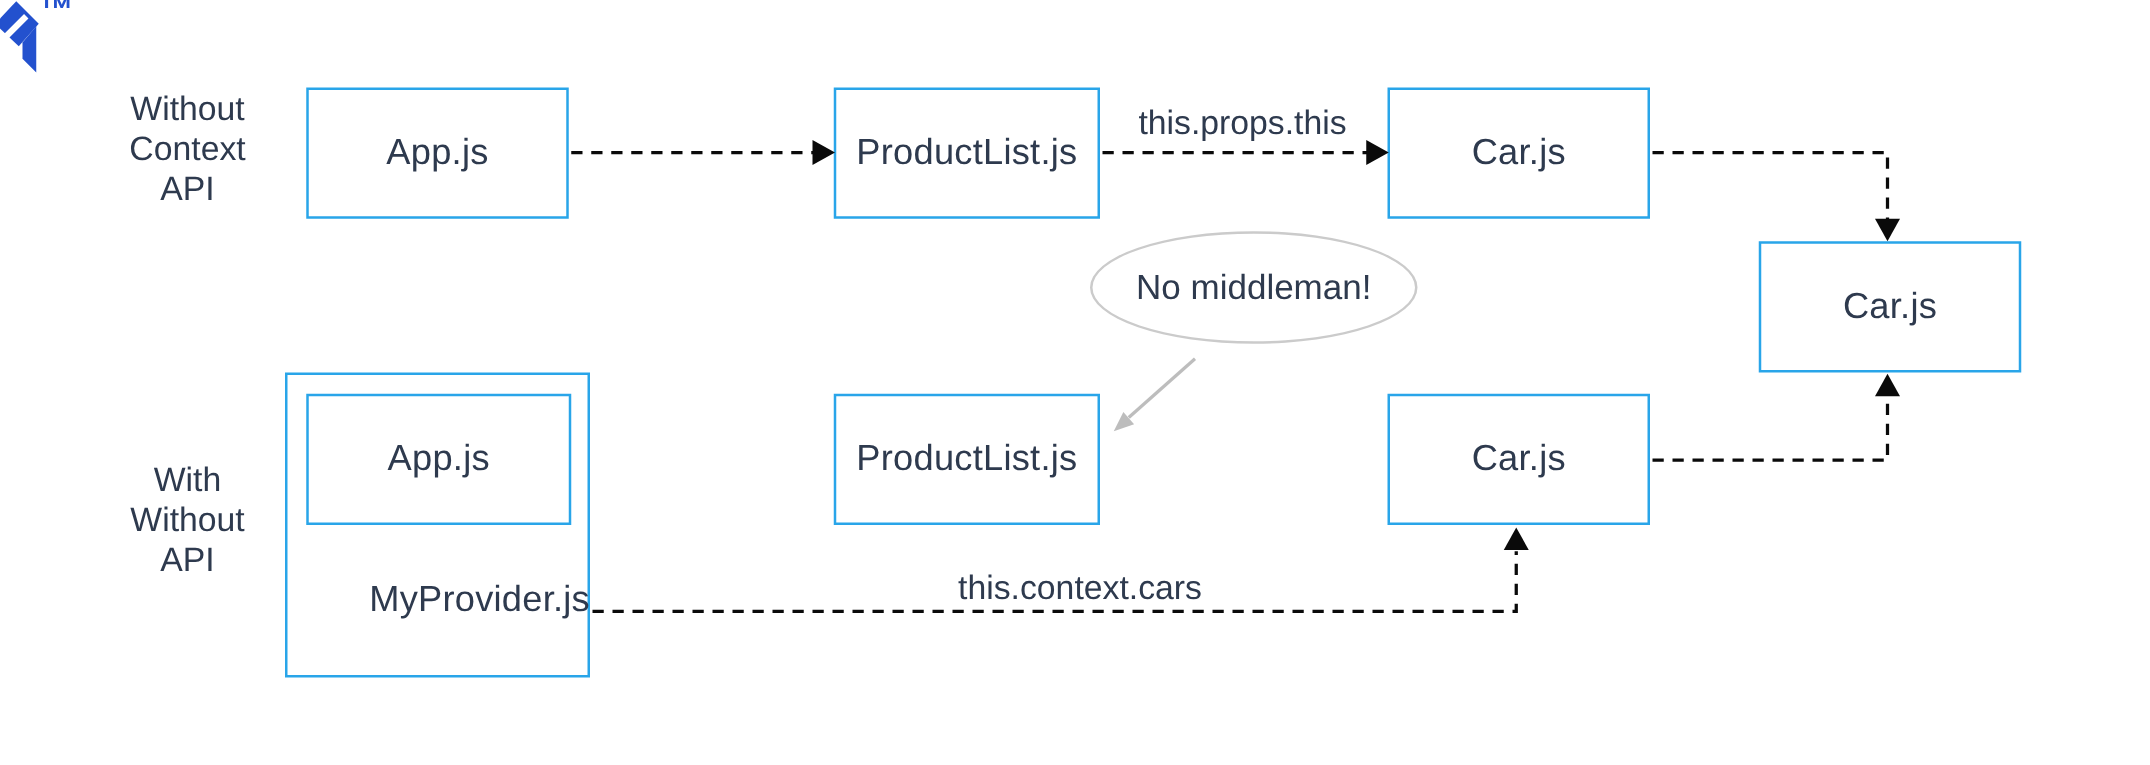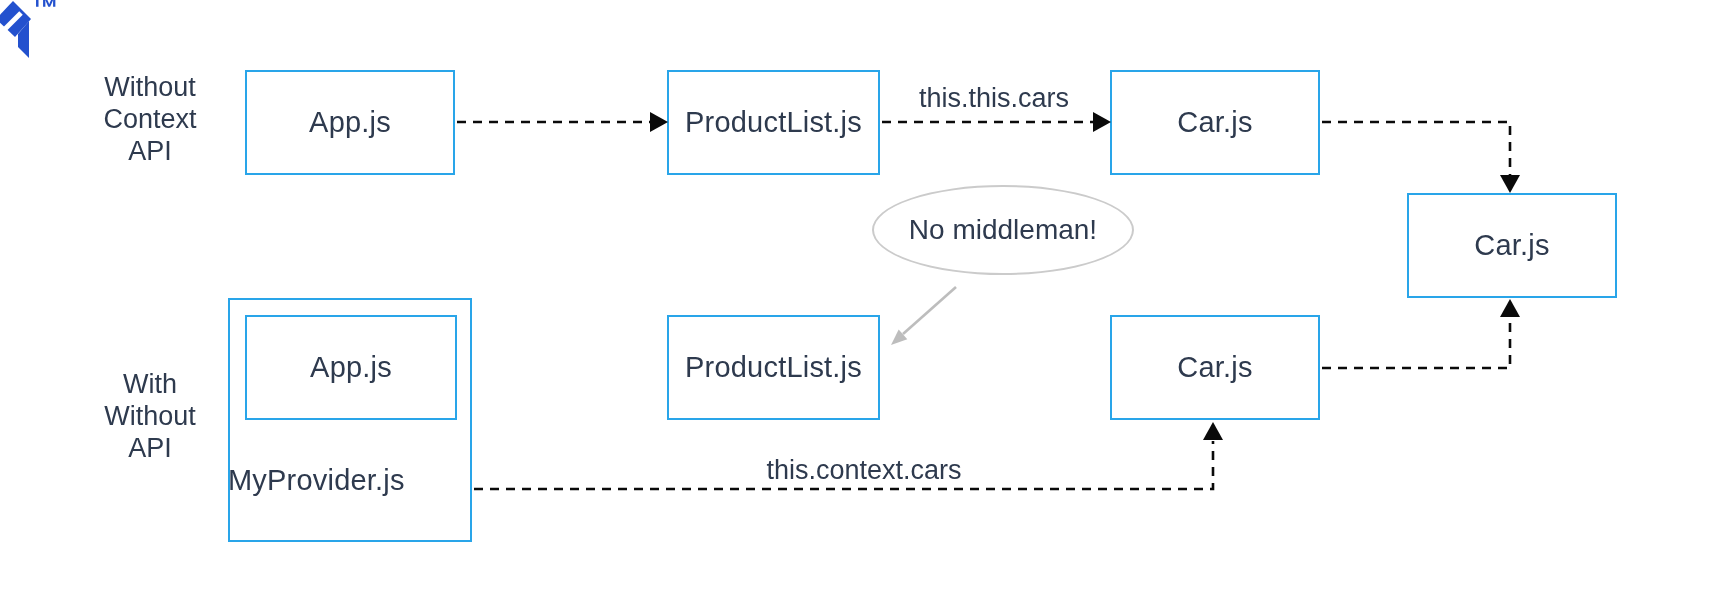--- a/index.html
+++ b/index.html
@@ -49,21 +49,21 @@
     line-height: 28px;
     color: #2E3A4E;
     z-index: 1;
   }
 
   
   .provider-caption {
     position: absolute;
     left: 228px; top: 420px;
     width: 244px; height: 120px;
-    display: flex; align-items: center; justify-content: flex-start;
+    display: flex; align-items: center; justify-content: flex-end;
     font-size: 29px;
     color: #2E3A4E;
     letter-spacing: 0.2px;
     z-index: 1;
   }
 
   
   .annotation {
     position: absolute;
     left: 872px; top: 185px;
@@ -134,21 +134,21 @@
   <div class="provider-caption">
     <span>MyProvider.js</span>
   </div>
   <div class="node" style="left:667px; top:315px; width:213px; height:105px;">
     <span>ProductList.js</span>
   </div>
   <div class="node" style="left:1110px; top:315px; width:210px; height:105px;">
     <span>Car.js</span>
   </div>
 
-  <div class="edge-label" style="left:844px; top:84px;">this.this.cars</div>
+  <div class="edge-label" style="left:844px; top:84px;">this.props.this</div>
   <div class="edge-label" style="left:714px; top:456px;">this.context.cars</div>
 
   <div class="annotation">
     <span>No middleman!</span>
   </div>
 
   <svg id="connectors" width="1720" height="612" viewBox="0 0 1720 612">
     <g stroke="#0A0A0A" stroke-width="2.6" fill="none" stroke-dasharray="9 7">
       <path d="M457,122 H651"></path>
       <path d="M882,122 H1094"></path>

